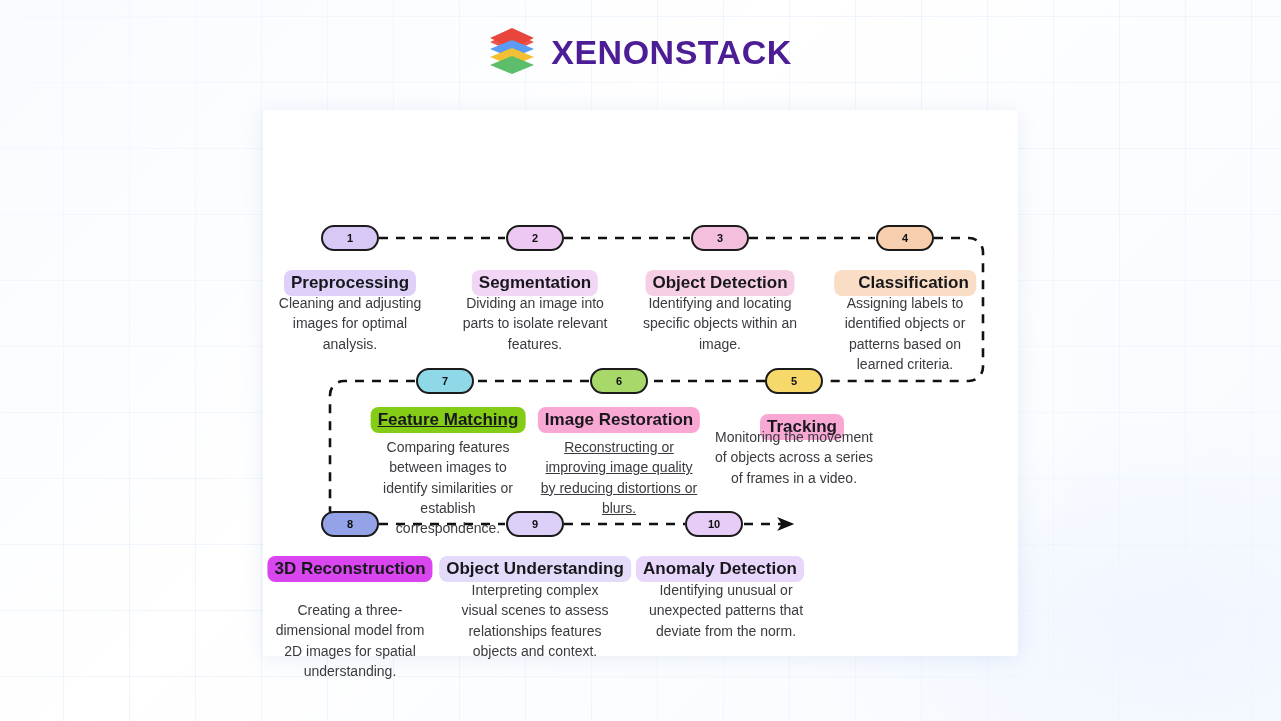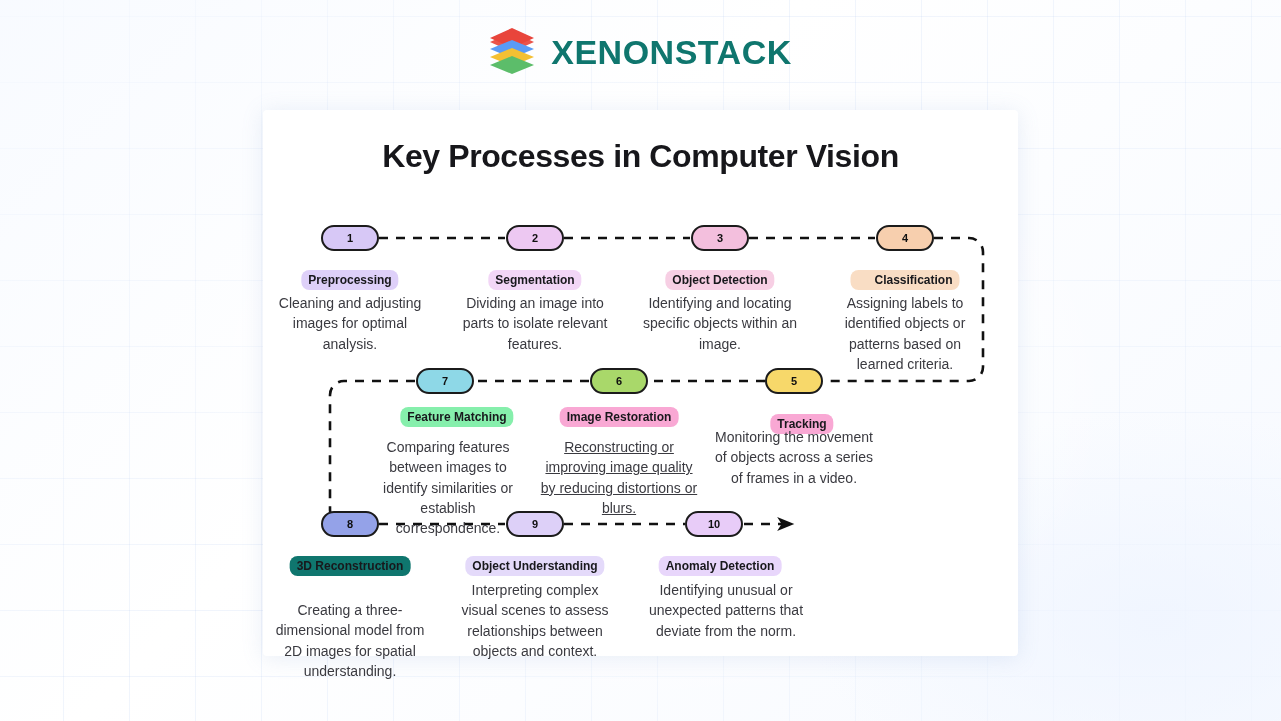--- a/index.html
+++ b/index.html
@@ -26,21 +26,21 @@
       linear-gradient(135deg, rgba(247,250,255,.9) 0%, rgba(255,255,255,.35) 40%, rgba(244,248,255,.8) 100%);
   }
 
   
   #brand{
     position:absolute;left:0;top:26px;width:1281px;height:52px;
     display:flex;align-items:center;justify-content:center;gap:16px;
   }
   #brand .logo-mark{width:46px;height:50px;display:block;}
   #brand .brand-name{
-    font-size:34px;font-weight:700;letter-spacing:.5px;color:#0f766e;
+    font-size:34px;font-weight:700;letter-spacing:.5px;color:#4c1d95;
     font-family:"Liberation Sans", sans-serif;
   }
 
   
   #card{
     position:absolute;left:263px;top:110px;width:755px;height:546px;
     background:#ffffff;border-radius:4px;
     box-shadow:0 2px 22px rgba(120,150,200,.16);
   }
   #page-title{
@@ -55,21 +55,21 @@
   .node{position:absolute;}
   .pill{
     position:absolute;left:0;top:0;
     width:58px;height:26px;border:2.2px solid #1b1b1b;border-radius:14px;
     display:flex;align-items:center;justify-content:center;
     font-size:11px;font-weight:700;color:#101010;
     box-sizing:border-box;
   }
   .tag{
     position:absolute;white-space:nowrap;
-    font-size:12px;font-weight:700;color:#18181c;
+    font-size:17px;font-weight:700;color:#18181c;
     padding:3px 7px;border-radius:8px;
     transform:translateX(-50%);
   }
   .desc{
     position:absolute;text-align:center;
     font-size:14px;line-height:1.45;color:#3a3a40;
     transform:translateX(-50%);
   }
 </style>
 </head>
@@ -87,21 +87,20 @@
         <polygon points="23,13 45,22 23,31 1,22" fill="#5a9bf6"></polygon>
         <polygon points="23,21 45,30 23,39 1,30" fill="#f4c033"></polygon>
         <polygon points="23,29 45,38 23,47 1,38" fill="#5cbd6a"></polygon>
       </g>
     </svg>
   </span>
   <span class="brand-name">XENONSTACK</span>
 </div>
 
 <div id="card">
-  <div id="page-title">Key Processes in Computer Vision</div>
 
   <div id="diagram">
 
     <svg id="connectors" viewBox="0 0 755 546">
       <defs>
         <marker id="arrowEnd" markerWidth="7" markerHeight="7" refX="3.4" refY="3" orient="auto">
           <path d="M0,0.3 L6.6,3 L0,5.7 L1.7,3 Z" fill="#111"></path>
         </marker>
       </defs>
       <g fill="none" stroke="#111111" stroke-width="2.6" stroke-linecap="butt" stroke-dasharray="9 8">
@@ -154,34 +153,34 @@
     </div>
 
     <div class="node">
       <div class="pill" style="left:327px;top:258px;background:#a9d86a;">6</div>
       <div class="tag" style="left:356px;top:297px;background:#f9a8d4;">Image Restoration</div>
       <div class="desc" style="left:356px;top:327px;width:158px;text-decoration:underline;">Reconstructing or improving image quality by reducing distortions or blurs.</div>
     </div>
 
     <div class="node">
       <div class="pill" style="left:153px;top:258px;background:#8ed8e7;">7</div>
-      <div class="tag" style="left:194px;top:297px;background:#86efac;">Feature Matching</div>
+      <div class="tag" style="left:185px;top:297px;background:#84cc16;text-decoration:underline;">Feature Matching</div>
       <div class="desc" style="left:185px;top:327px;width:152px;">Comparing features between images to identify similarities or establish correspondence.</div>
     </div>
 
     <div class="node">
       <div class="pill" style="left:58px;top:401px;background:#94a2e8;">8</div>
-      <div class="tag" style="left:87px;top:446px;background:#0f766e;">3D Reconstruction</div>
+      <div class="tag" style="left:87px;top:446px;background:#d946ef;">3D Reconstruction</div>
       <div class="desc" style="left:87px;top:490px;width:166px;">Creating a three-dimensional model from 2D images for spatial understanding.</div>
     </div>
 
     <div class="node">
       <div class="pill" style="left:243px;top:401px;background:#ddd0f8;">9</div>
       <div class="tag" style="left:272px;top:446px;background:#e4dafa;">Object Understanding</div>
-      <div class="desc" style="left:272px;top:470px;width:166px;">Interpreting complex visual scenes to assess relationships between objects and context.</div>
+      <div class="desc" style="left:272px;top:470px;width:166px;">Interpreting complex visual scenes to assess relationships features objects and context.</div>
     </div>
 
     <div class="node">
       <div class="pill" style="left:422px;top:401px;background:#e8ccf8;">10</div>
       <div class="tag" style="left:457px;top:446px;background:#e8d6fb;">Anomaly Detection</div>
       <div class="desc" style="left:463px;top:470px;width:160px;">Identifying unusual or unexpected patterns that deviate from the norm.</div>
     </div>
 
   </div>
 </div>

